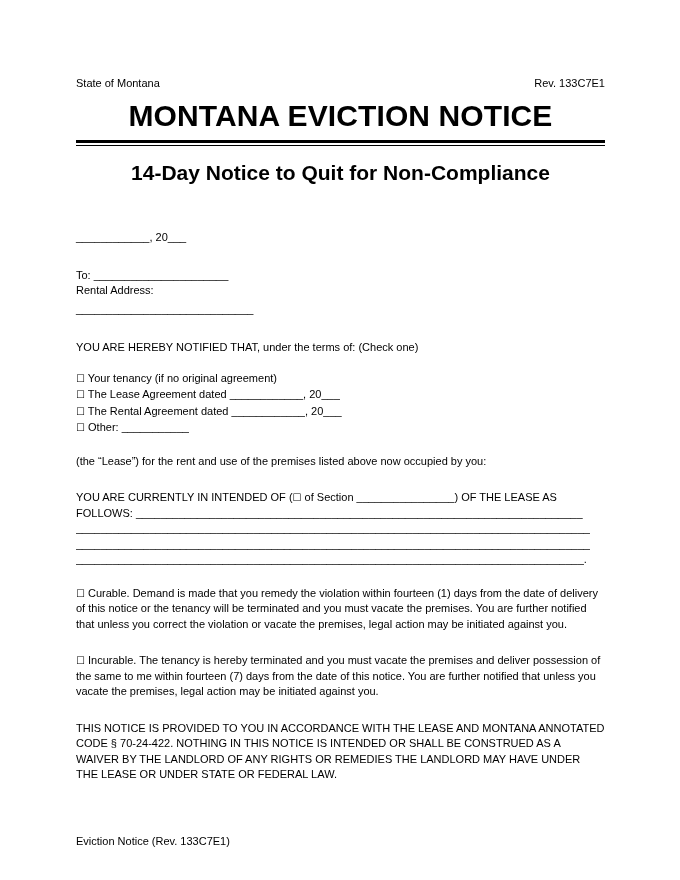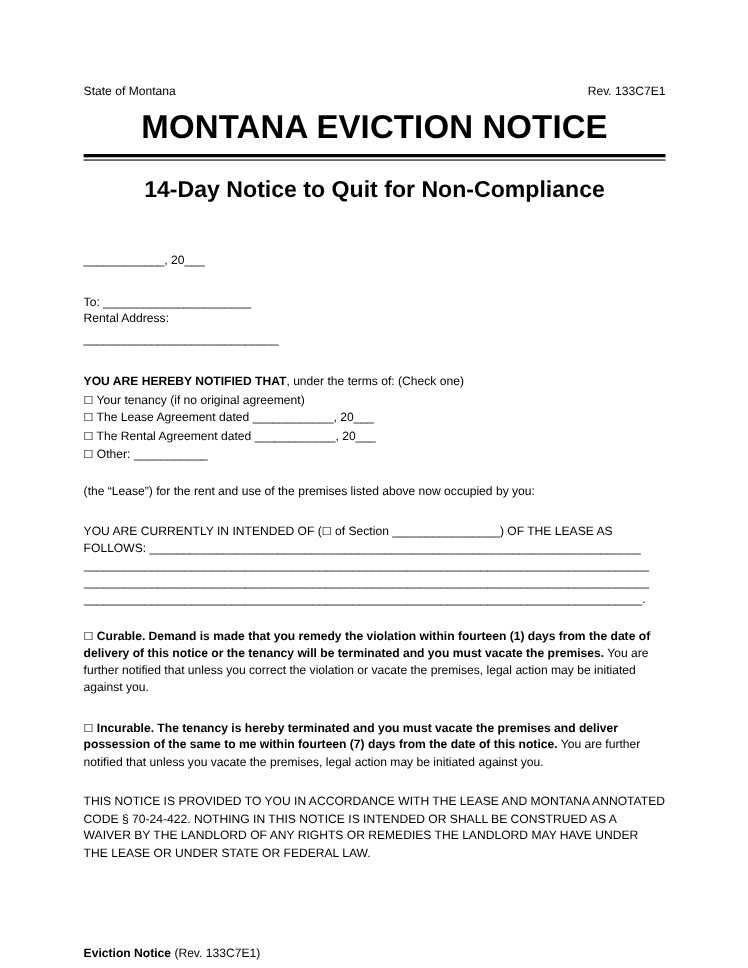--- a/index.html
+++ b/index.html
@@ -72,20 +72,21 @@
   }
 
   .blank-date { margin-top: 44px; }
   .to-line { margin-top: 22px; }
   .rental-label { }
   .rental-rule { margin-top: 3px; }
 
   .notified { margin-top: 23px; }
 
   .options {
+    margin-top: 14px;
   }
   .option {
     line-height: 16.5px;
     white-space: nowrap;
   }
 
   .lease-note { margin-top: 18px; }
 
   .violation { margin-top: 21px; }
 
@@ -95,32 +96,32 @@
     overflow: hidden;
     line-height: 15.5px;
   }
 
   .violation-is { margin-top: 21px; }
 
   .para { margin-top: 18px; }
   .para-incurable { margin-top: 21px; }
   .para-statute { margin-top: 21px; }
 
-  b, .b { font-weight: bold; }
+  b, .b { font-weight: normal; }
 
   .cb {
     font-family: "DejaVu Sans", sans-serif;
     font-size: 10px;
     line-height: 1;
   }
 
   .footer {
     position: absolute;
     left: 76px;
-    top: 860px;
+    top: 834px;
     font-size: 11px;
     line-height: 14px;
   }
 </style>
 </head>
 <body>
 
 <div class="page">
 
   <div class="header-row">

